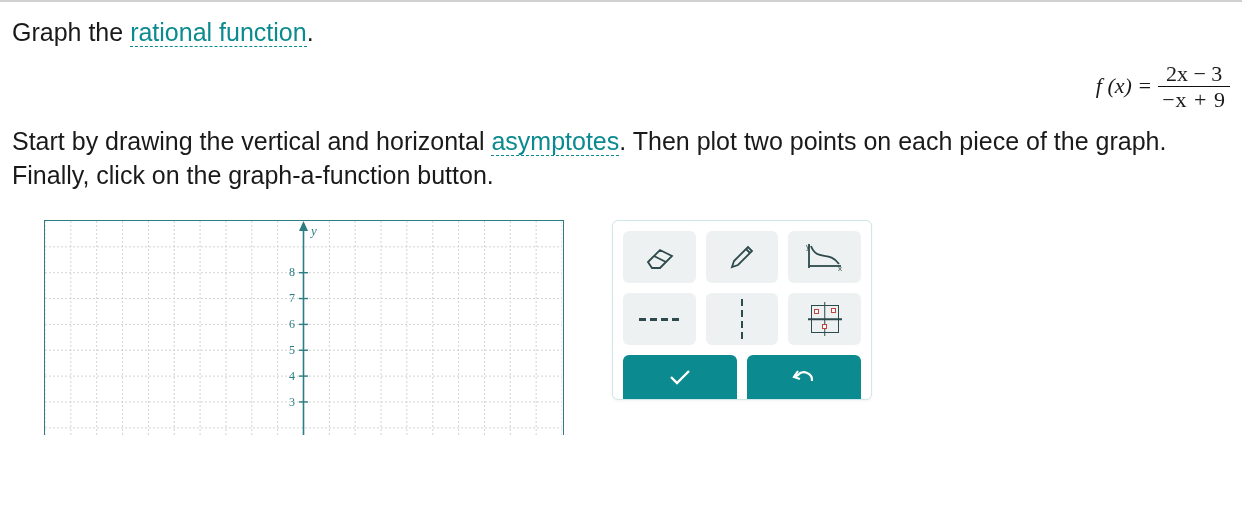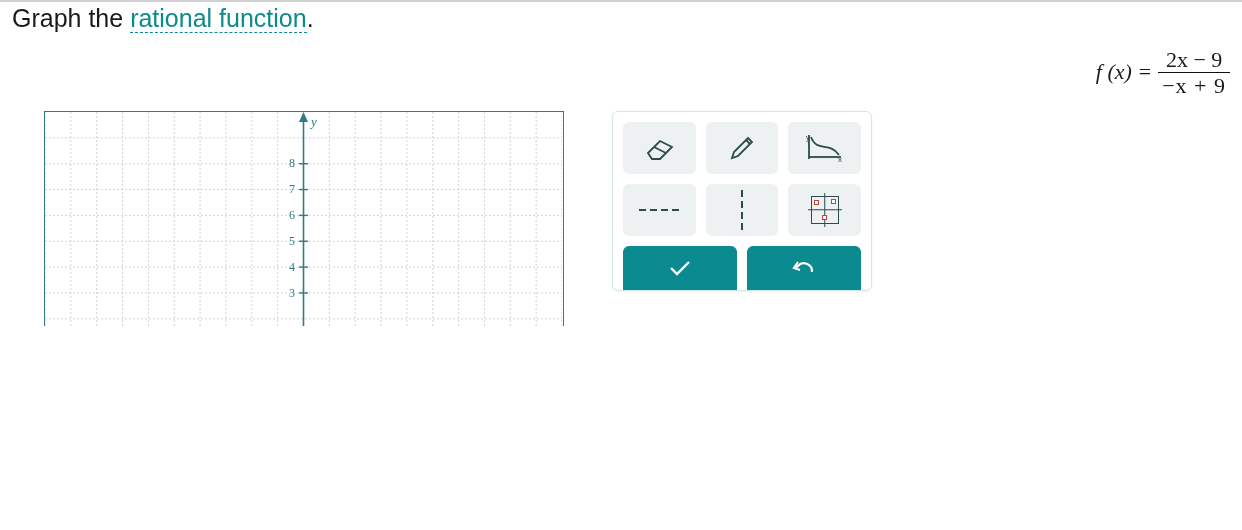--- a/index.html
+++ b/index.html
@@ -6,21 +6,21 @@
   html, body {
     margin: 0; padding: 0;
     font-family: Verdana, Geneva, sans-serif;
     color: #1a1a1a;
     background: #fff;
   }
   .page {
     width: 1242px;
     height: 530px;
     border-top: 2px solid #d0d0d0;
-    padding: 0 12px 0 12px;
+    padding: 14px 12px 0 12px;
     position: relative;
     overflow: hidden;
   }
   .prompt-line {
     font-size: 25px;
     line-height: 1.35;
     margin-bottom: 12px;
   }
   .term-link {
     color: #0b8a8f;
@@ -152,25 +152,28 @@
 
 <div class="page">
 
   <div class="prompt-line">
     <span>Graph the </span><span class="term-link">rational function</span><span>.</span>
   </div>
 
   <div class="formula-row">
     <span class="fx">f (x) =</span>
     <span class="frac">
-      <span class="num"><span>2x − 9</span></span>
+      <span class="num"><span>2x − 3</span></span>
       <span class="den"><span class="minus">−x + 9</span></span>
     </span>
   </div>
 
+  <div class="instructions">
+    <span>Start by drawing the vertical and horizontal </span><span class="term-link">asymptotes</span><span>. Then plot two points on each piece of the graph. Finally, click on the graph-a-function button.</span>
+  </div>
 
   <div class="workarea">
 
     <div class="graph-wrap">
       <svg class="graph-svg" width="517" height="520" viewBox="0 0 517 520">
 
         <g>
 
           <line class="grid-line" x1="0" y1="0" x2="0" y2="520"></line>
           <line class="grid-line" x1="25.85" y1="0" x2="25.85" y2="520"></line>

